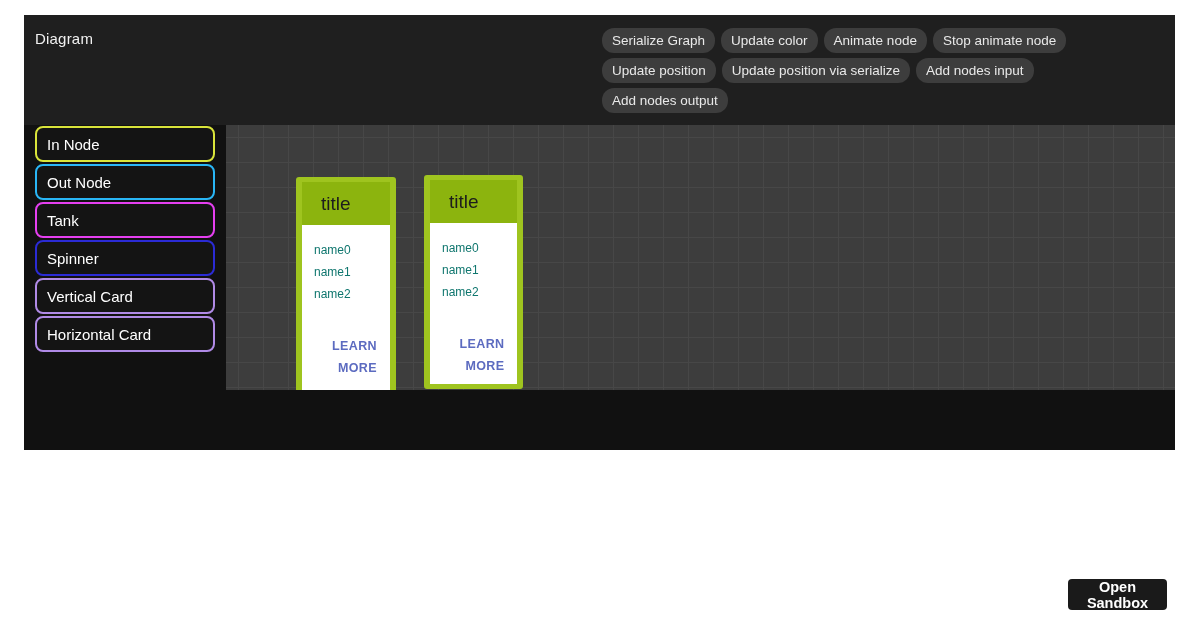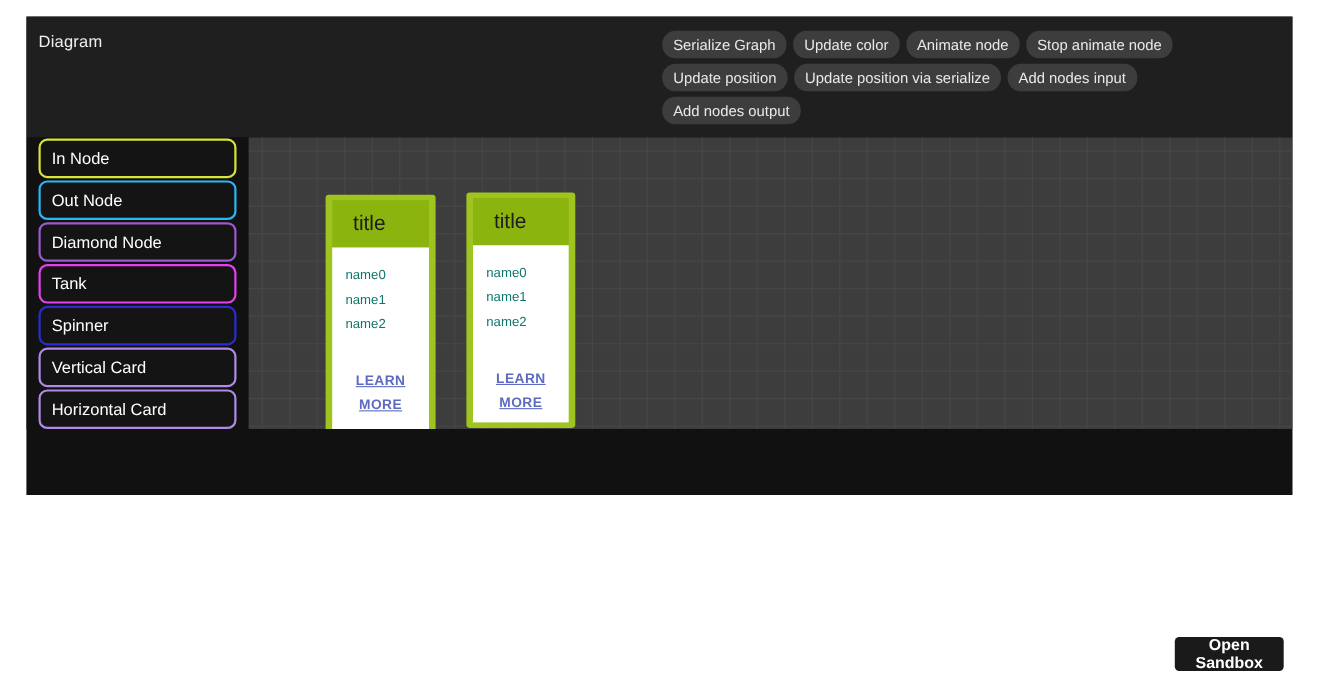--- a/index.html
+++ b/index.html
@@ -44,23 +44,23 @@
 
   
   .node { position:absolute; border-radius:3px; padding:5px 6px 5px 6px; display:flex; flex-direction:column; }
   .node-1 { left:70px; top:52px; width:100px; height:240px; }
   .node-2 { left:198px; top:50px; width:99px; height:214px; }
   .node-header { height:43px; display:flex; align-items:center; padding-left:19px; }
   .node-title { font-size:19px; color:#1d1d1d; }
   .node-body { background:#ffffff; flex:1; padding-top:14px; }
   .node-field { font-size:12px; color:#0f766e; line-height:22px; padding-left:12px; }
   .node-action {
-    margin:30px auto 0 auto; width:62px; text-align:center;
+    margin:30px auto 0 auto; width:62px; text-align:right;
     font-size:12.5px; font-weight:700; letter-spacing:0.4px; line-height:22px;
-    color:#5c6bc0; cursor:pointer;text-decoration:underline;
+    color:#5c6bc0; cursor:pointer;
   }
 
   
   .open-sandbox {
     position:absolute; left:1068px; top:579px; width:99px; height:31px;
     background:#1a1a1a; color:#ffffff; border:none; border-radius:4px;
     font-family:"Liberation Sans", sans-serif; font-size:14.5px; font-weight:600;
     cursor:pointer;
   }
 </style>
@@ -90,23 +90,20 @@
       </div>
     </header>
 
     <div class="app-body">
       <aside class="sidebar">
         <div class="palette-item" style="border-color: rgb(217, 228, 58);">
           <span>In Node</span>
         </div>
         <div class="palette-item" style="border-color: rgb(41, 182, 246);">
           <span>Out Node</span>
-        </div>
-        <div class="palette-item" style="border-color: rgb(155, 89, 208);">
-          <span>Diamond Node</span>
         </div>
         <div class="palette-item" style="border-color: rgb(229, 63, 240);">
           <span>Tank</span>
         </div>
         <div class="palette-item" style="border-color: rgb(43, 43, 213);">
           <span>Spinner</span>
         </div>
         <div class="palette-item" style="border-color: rgb(176, 138, 230);">
           <span>Vertical Card</span>
         </div>

